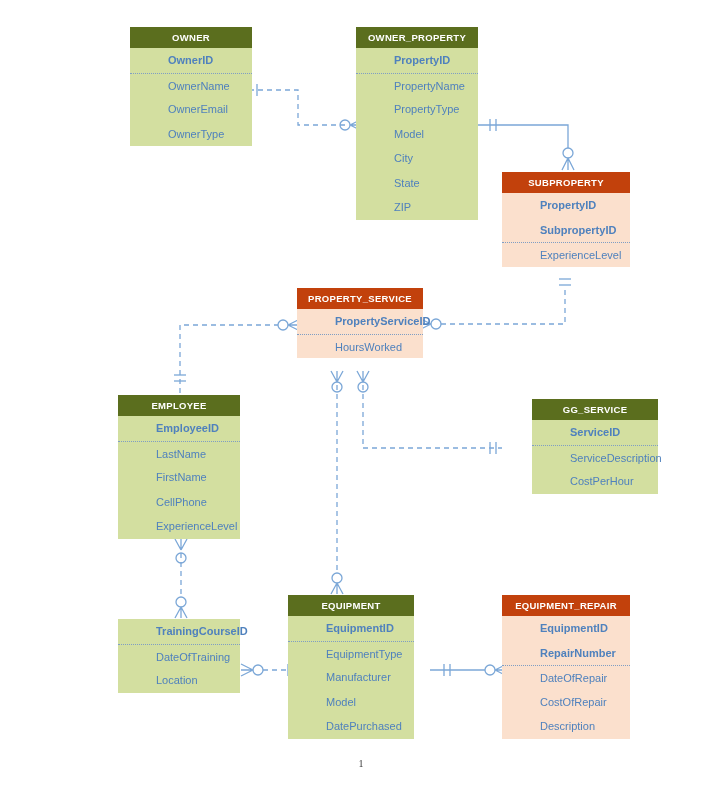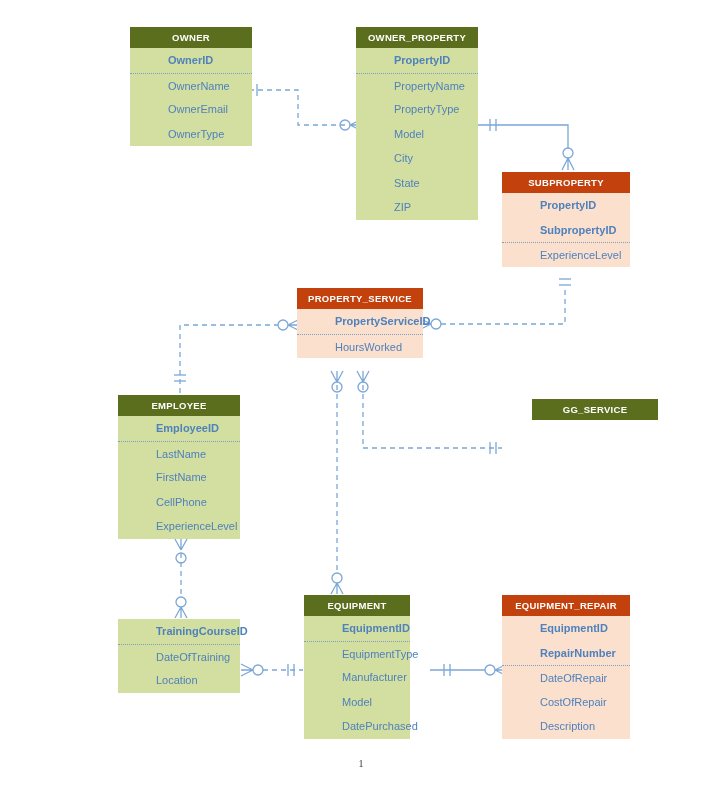--- a/index.html
+++ b/index.html
@@ -202,29 +202,34 @@
         <div class="entity-body">
           <div class="attr key">EmployeeID</div>
           <div class="attr divider">LastName</div>
           <div class="attr">FirstName</div>
           <div class="attr">CellPhone</div>
           <div class="attr">ExperienceLevel</div>
         </div>
       </div>
       <div class="entity theme-green" style="left: 532px; top: 399px; width: 126px;">
         <div class="entity-header">GG_SERVICE</div>
+        <div class="entity-body">
+          <div class="attr key">ServiceID</div>
+          <div class="attr divider">ServiceDescription</div>
+          <div class="attr">CostPerHour</div>
+        </div>
       </div>
       <div class="entity theme-green" style="left: 118px; top: 619px; width: 122px;">
         <div class="entity-body">
           <div class="attr key">TrainingCourseID</div>
           <div class="attr divider">DateOfTraining</div>
           <div class="attr">Location</div>
         </div>
       </div>
-      <div class="entity theme-green" style="left: 304px; top: 595px; width: 106px; border-radius: 7px;">
+      <div class="entity theme-green" style="left: 288px; top: 595px; width: 126px; border-radius: 7px;">
         <div class="entity-header">EQUIPMENT</div>
         <div class="entity-body">
           <div class="attr key">EquipmentID</div>
           <div class="attr divider">EquipmentType</div>
           <div class="attr">Manufacturer</div>
           <div class="attr">Model</div>
           <div class="attr">DatePurchased</div>
         </div>
       </div>
       <div class="entity theme-orange" style="left: 502px; top: 595px; width: 128px;">

